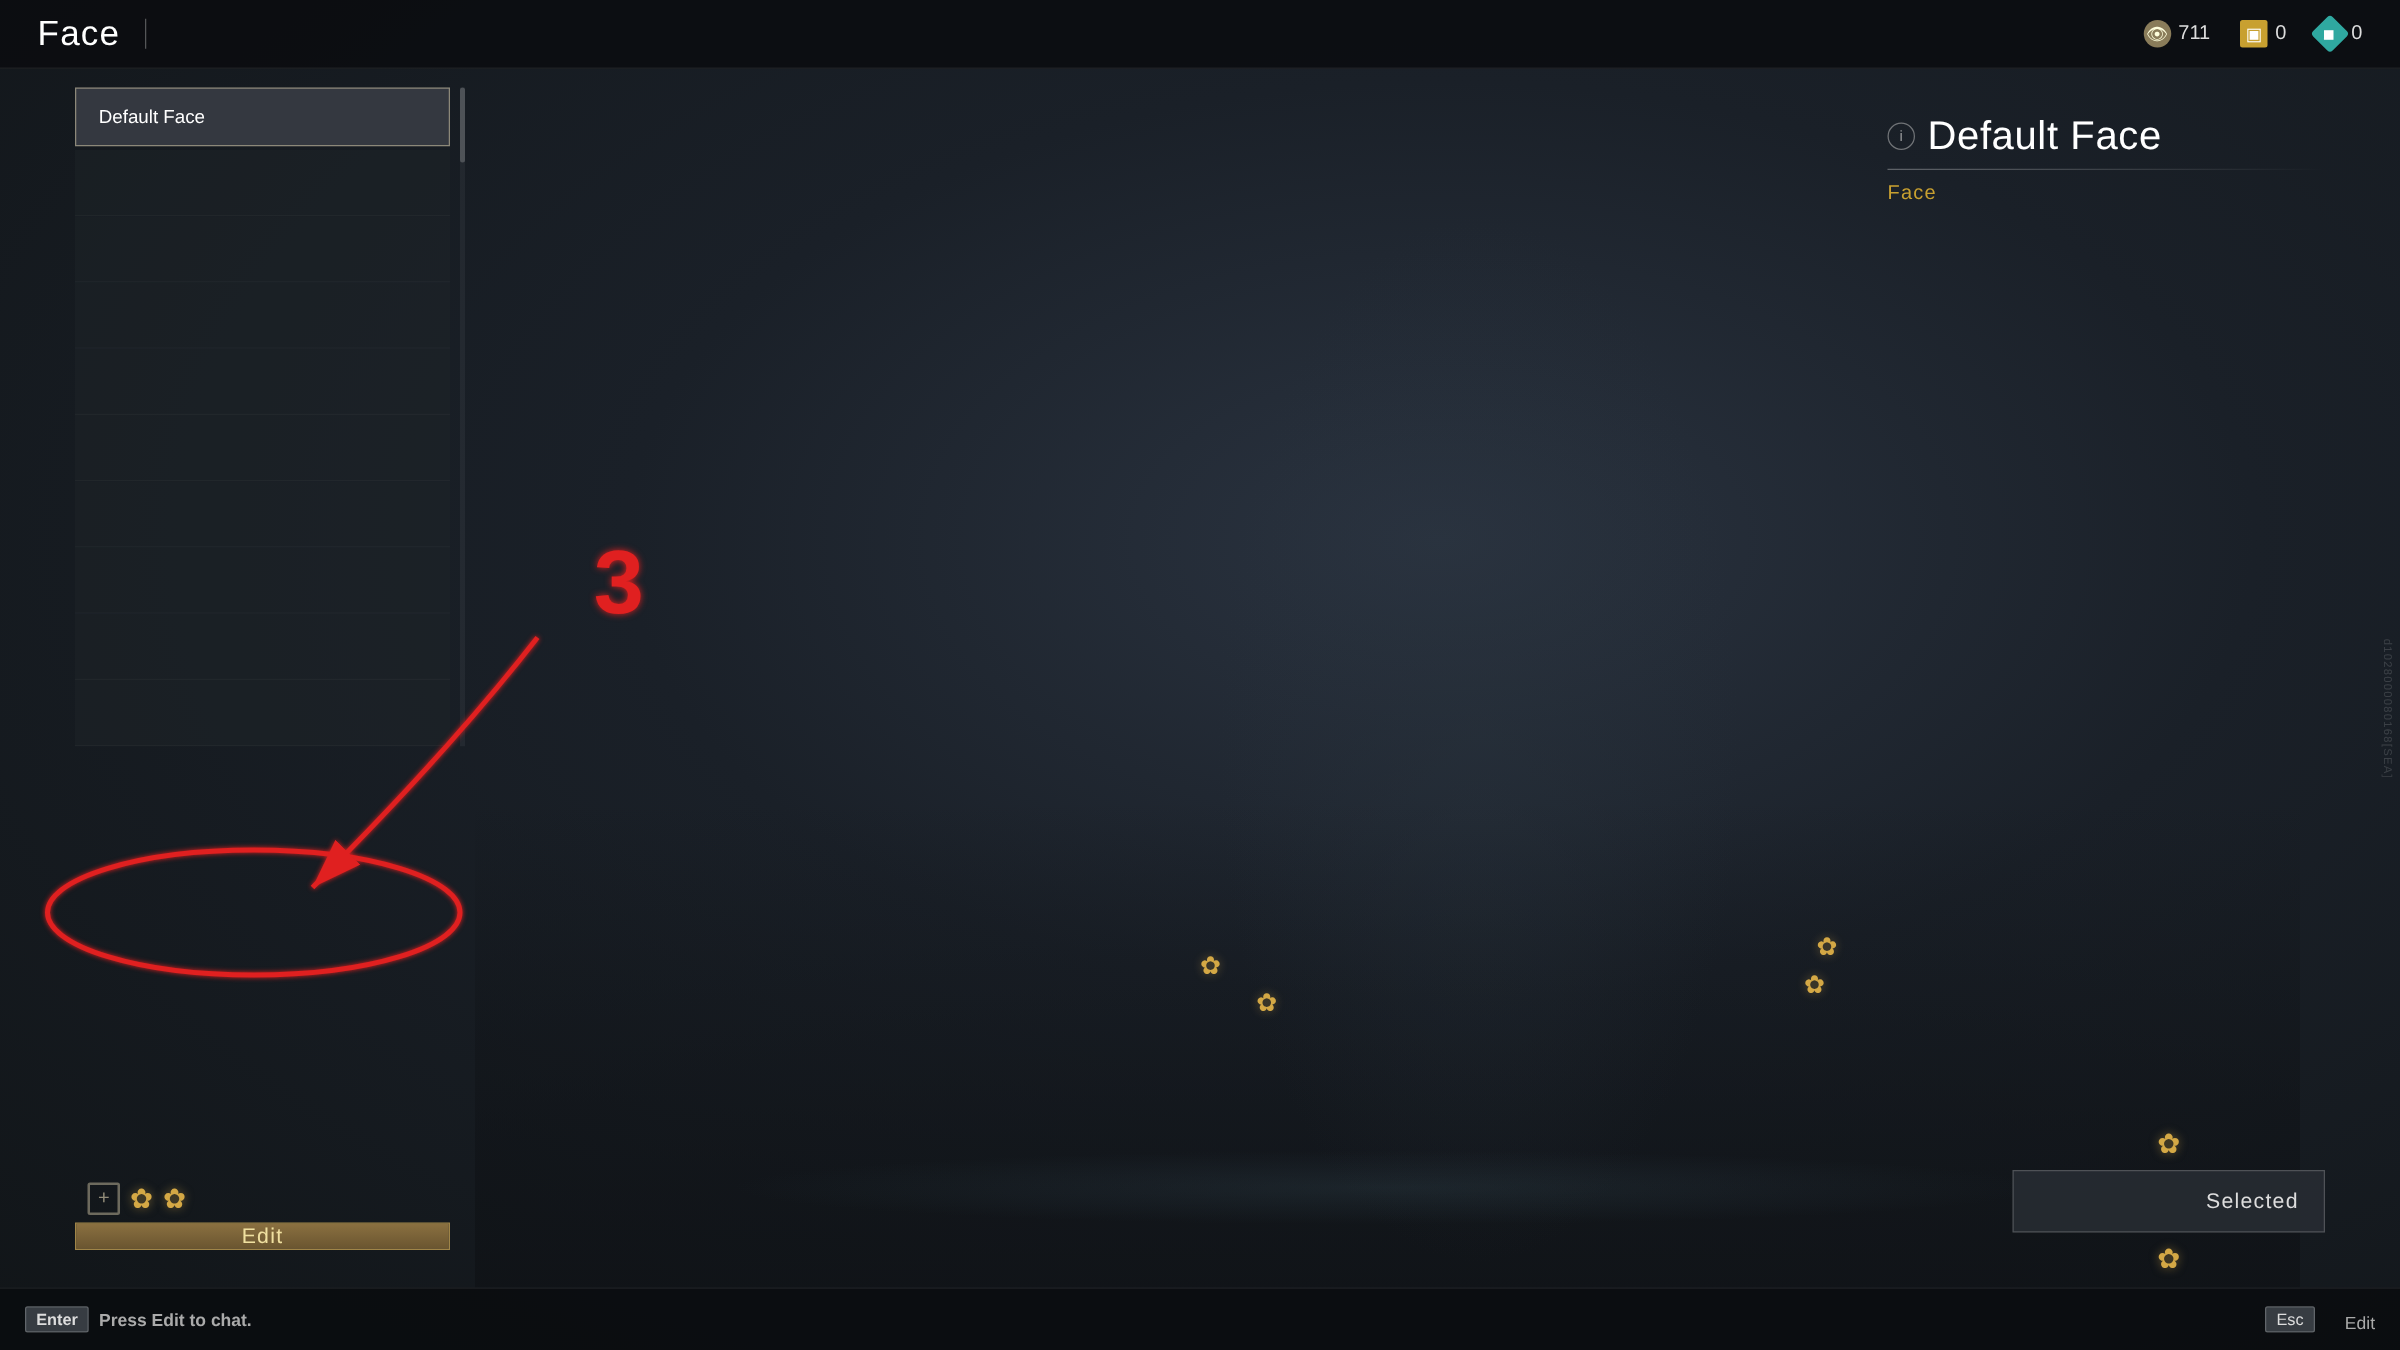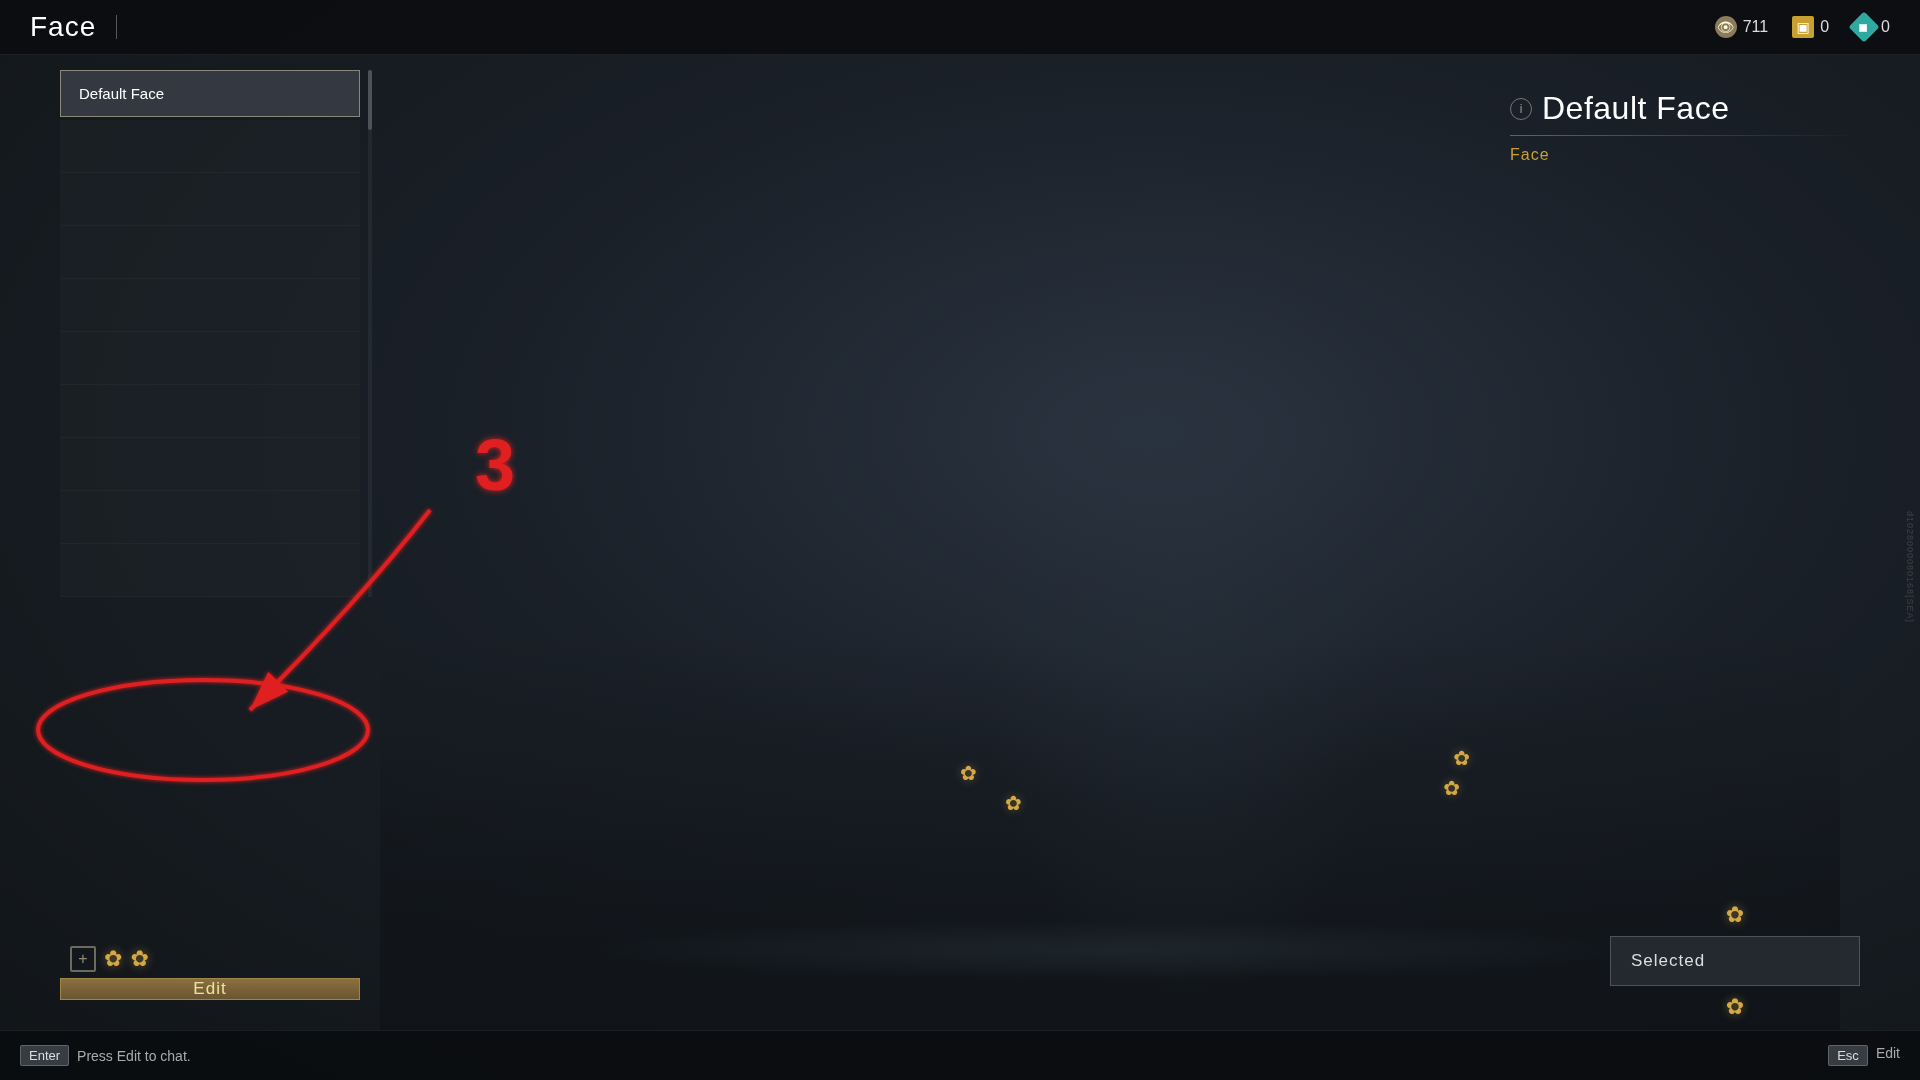--- a/index.html
+++ b/index.html
@@ -251,21 +251,21 @@
       align-self: center;
     }
 
     .selected-button {
       width: 250px;
       padding: 14px 20px;
       background: rgba(40, 45, 52, 0.85);
       border: 1px solid rgba(180,180,180,0.3);
       color: #ddd;
       font-size: 17px;
-      text-align: left;
+      text-align: right;
       letter-spacing: 1px;
     }
 
     .lotus-bottom {
       font-size: 22px;
       color: #d4a845;
       filter: drop-shadow(0 0 4px rgba(212,168,69,0.5));
     }
 
     
@@ -282,36 +282,37 @@
       padding: 0 20px;
       z-index: 10;
     }
 
     .key-hint {
       display: flex;
       align-items: center;
       gap: 8px;
       font-size: 14px;
       color: #aaa;
+      font-weight: bold;
     }
 
     .key-badge {
       background: rgba(60,65,72,0.9);
       border: 1px solid rgba(200,200,200,0.3);
       padding: 2px 8px;
       font-size: 13px;
       color: #ddd;
       border-radius: 2px;
     }
 
     .key-hint-right {
       margin-left: auto;
       display: flex;
-      align-items: flex-start;
-      gap: 8px;
+      align-items: flex-end;
+      gap: 24px;
       font-size: 14px;
       color: #aaa;
     }
 
     
     .annotation-overlay {
       position: absolute;
       left: 0;
       top: 0;
       width: 100%;

